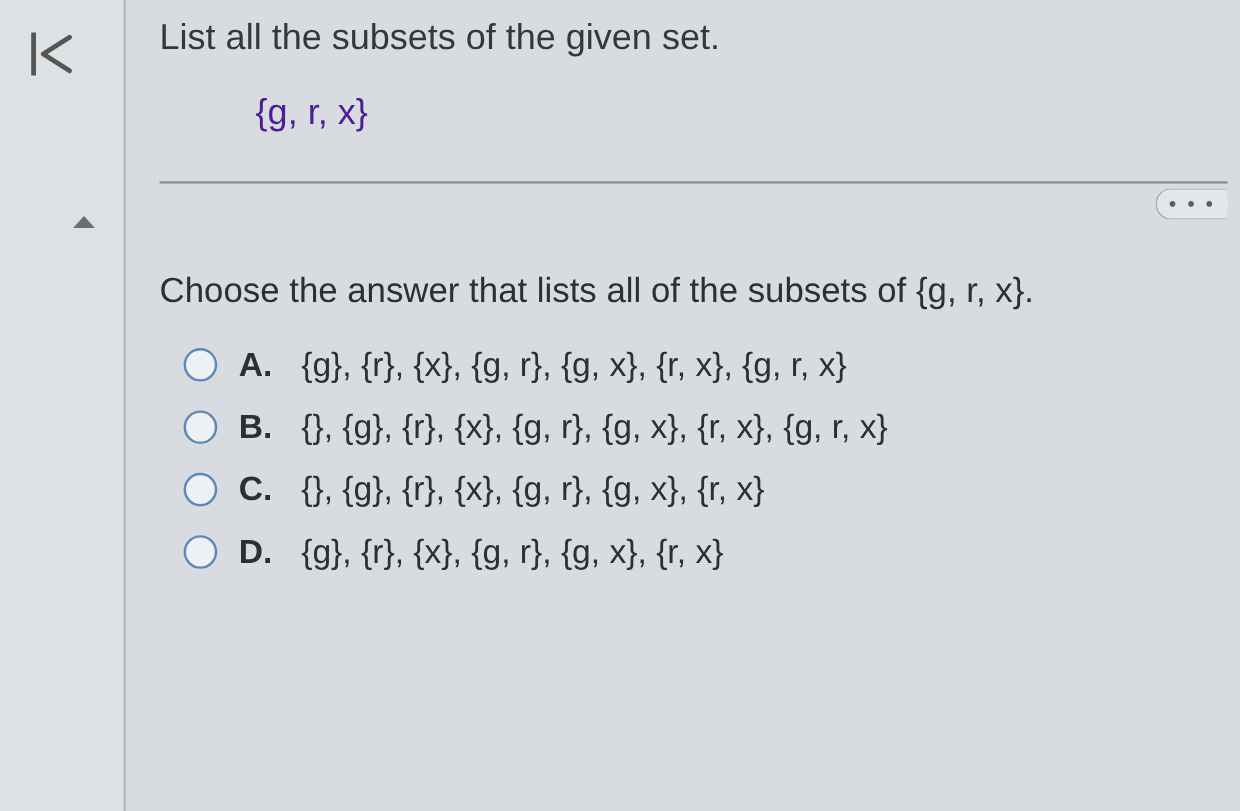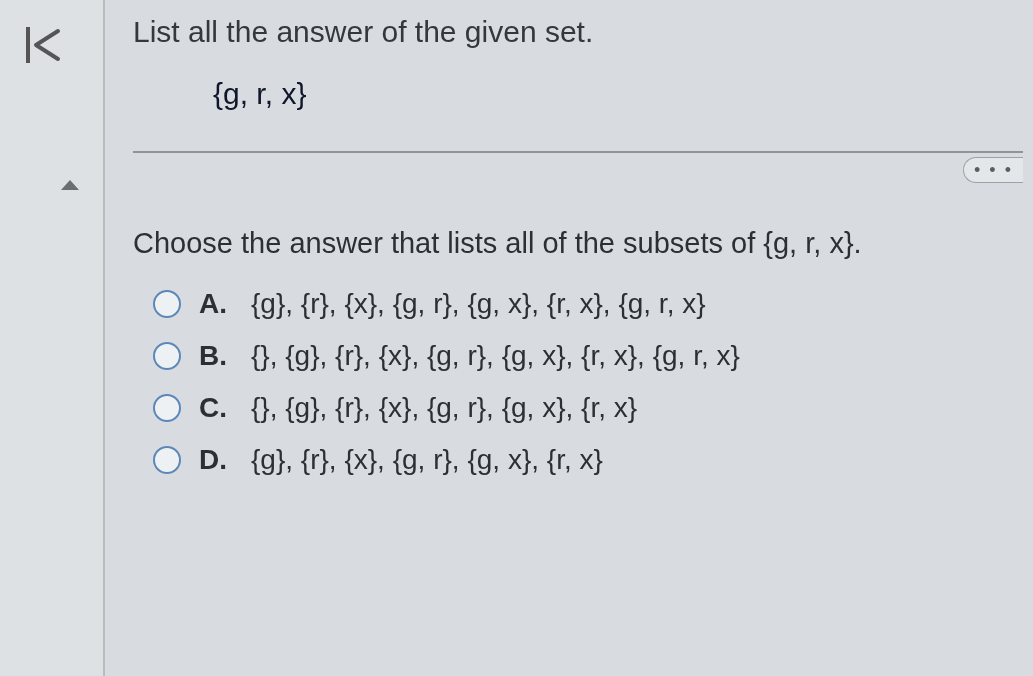--- a/index.html
+++ b/index.html
@@ -58,21 +58,21 @@
     color: #2c2f33;
   }
   .question-title {
     font-size: 30px;
     margin: 5px 0 28px 0;
     color: #34383c;
   }
   .set-given {
     font-size: 30px;
     margin: 0 0 40px 80px;
-    color: #0f172a;
+    color: #4c1d95;
   }
   .divider-wrap {
     position: relative;
     height: 36px;
     margin-bottom: 40px;
   }
   .divider {
     border: none;
     border-top: 2px solid #8f9498;
     margin: 18px 0 0 0;
@@ -140,21 +140,21 @@
     </svg>
   </div>
   <div class="scroll-up">
     <svg viewBox="0 0 22 14">
       <polygon points="11,2 2,12 20,12" fill="#6a6e72"></polygon>
     </svg>
   </div>
 </div>
 
 <div class="content">
-  <div class="question-title">List all the answer of the given set.</div>
+  <div class="question-title">List all the subsets of the given set.</div>
   <div class="set-given">{g, r, x}</div>
 
   <div class="divider-wrap">
     <hr class="divider">
     <div class="ellipsis-pill">
       <span>• • •</span>
     </div>
   </div>
 
   <div class="prompt">Choose the answer that lists all of the subsets of {g, r, x}.</div>

